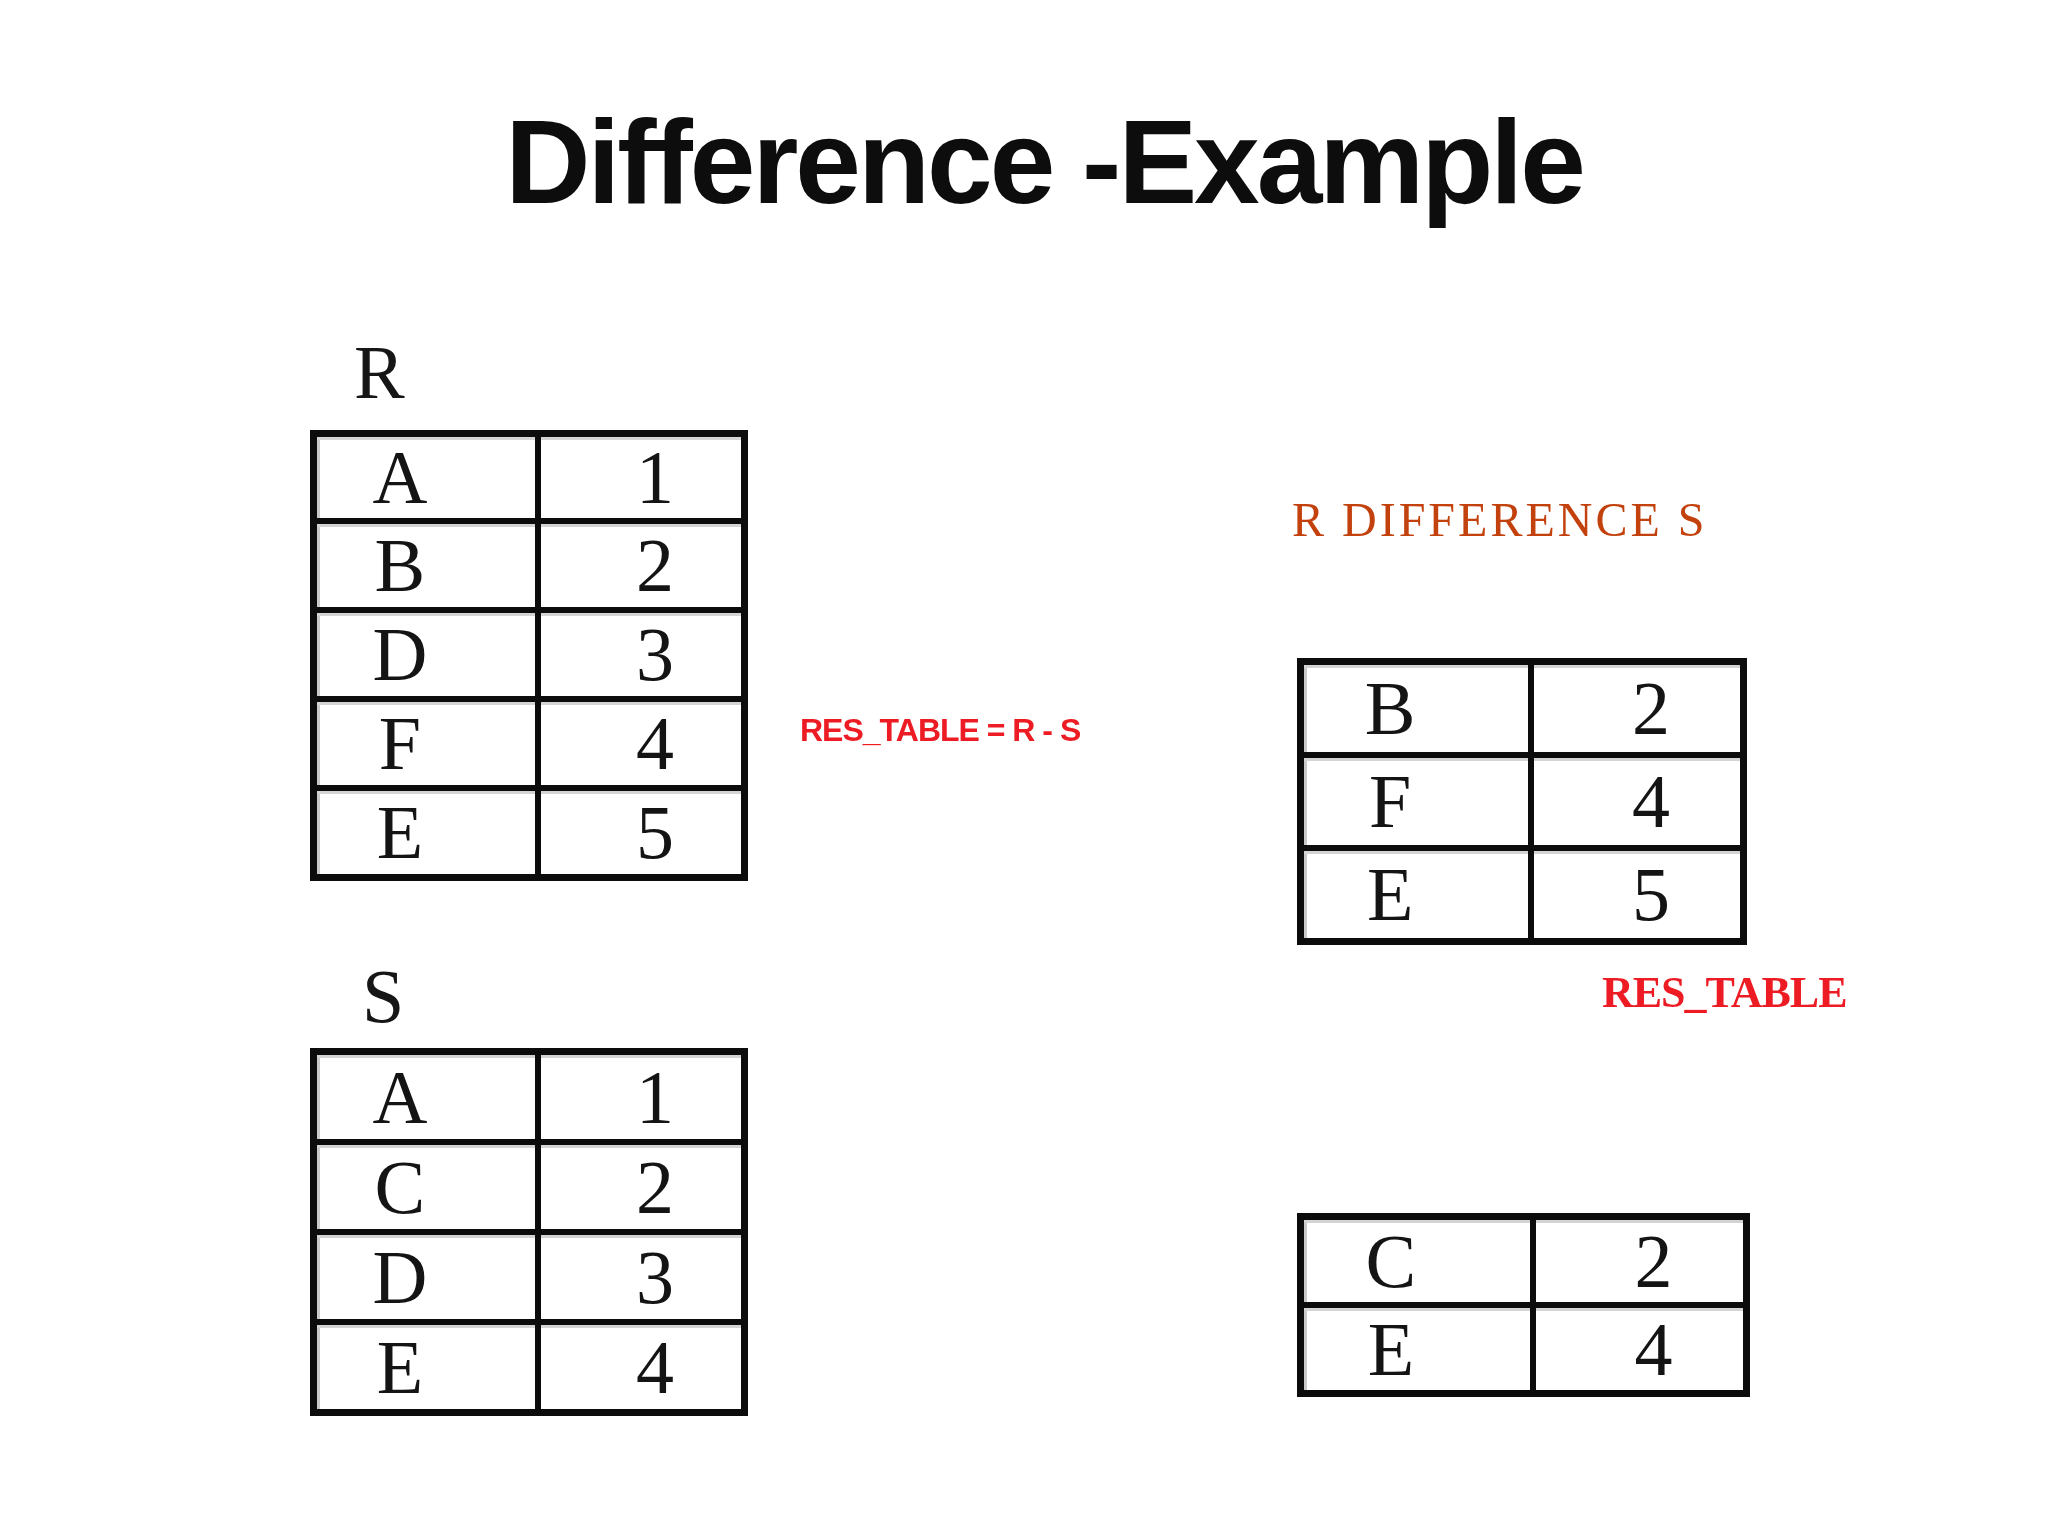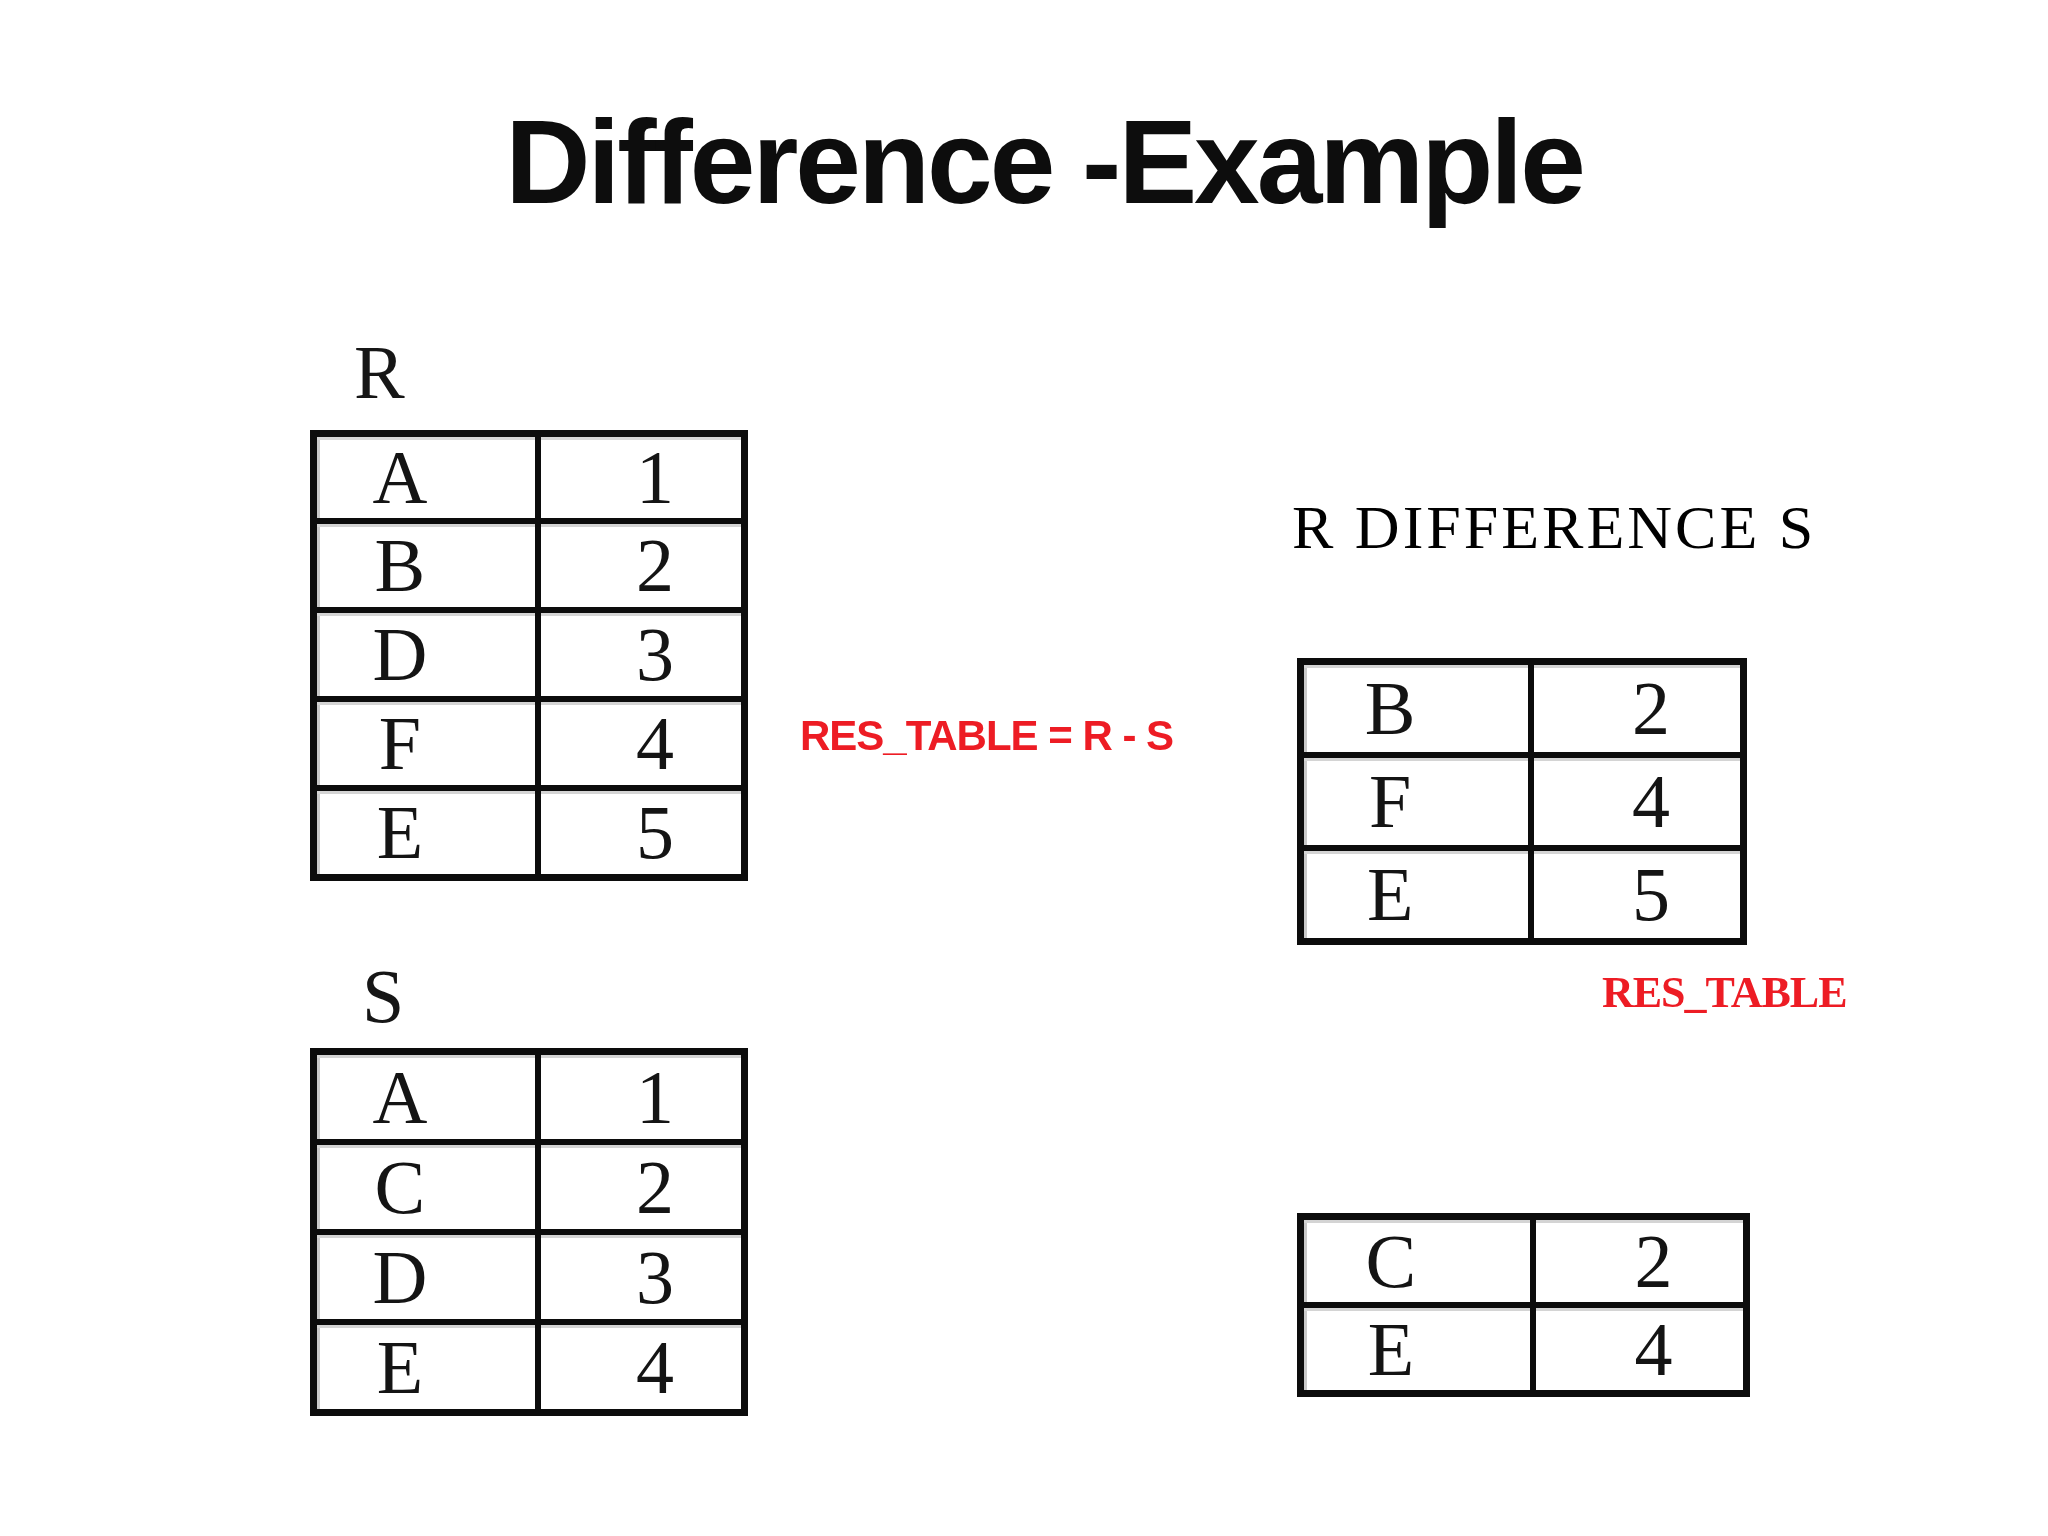--- a/index.html
+++ b/index.html
@@ -27,24 +27,24 @@
   .serif-label {
     position: absolute;
     font-family: "Liberation Serif", serif;
     font-size: 76px;
     line-height: 1;
     color: #161616;
   }
   .heading {
     position: absolute;
     font-family: "Liberation Serif", serif;
-    font-size: 62px;
+    font-size: 48px;
     line-height: 1;
     letter-spacing: 3px;
-    color: #000000;
+    color: #c2410c;
     white-space: nowrap;
   }
   .tbl {
     position: absolute;
     background: #ffffff;
     border: 7px solid #0c0c0c;
     box-shadow: inset 3px 3px 0 #c9c9c9;
   }
   .tbl .row {
     display: grid;
@@ -77,21 +77,21 @@
   .tbl-res .row + .row { height: 93px; }
 
   .tbl-result { left: 1297px; top: 1213px; width: 453px; }
   .tbl-result .row { height: 82px; }
   .tbl-result .row + .row { height: 88px; }
 
   .red {
     position: absolute;
     color: var(--accent-red, #ED1C24);
     font-weight: bold;
-    font-size: 42px;
+    font-size: 32px;
     letter-spacing: -1px;
     line-height: 1.15;
     white-space: nowrap;
   }
   .red.lbl { font-size: 44px; }
 
   .pos-r-label        { left: 354px;  top: 334px;  }
   .pos-s-label        { left: 362px;  top: 958px;  }
   .pos-res-formula    { left: 800px;  top: 712px;  }
   .pos-result-formula { left: 798px;  top: 1246px; }

